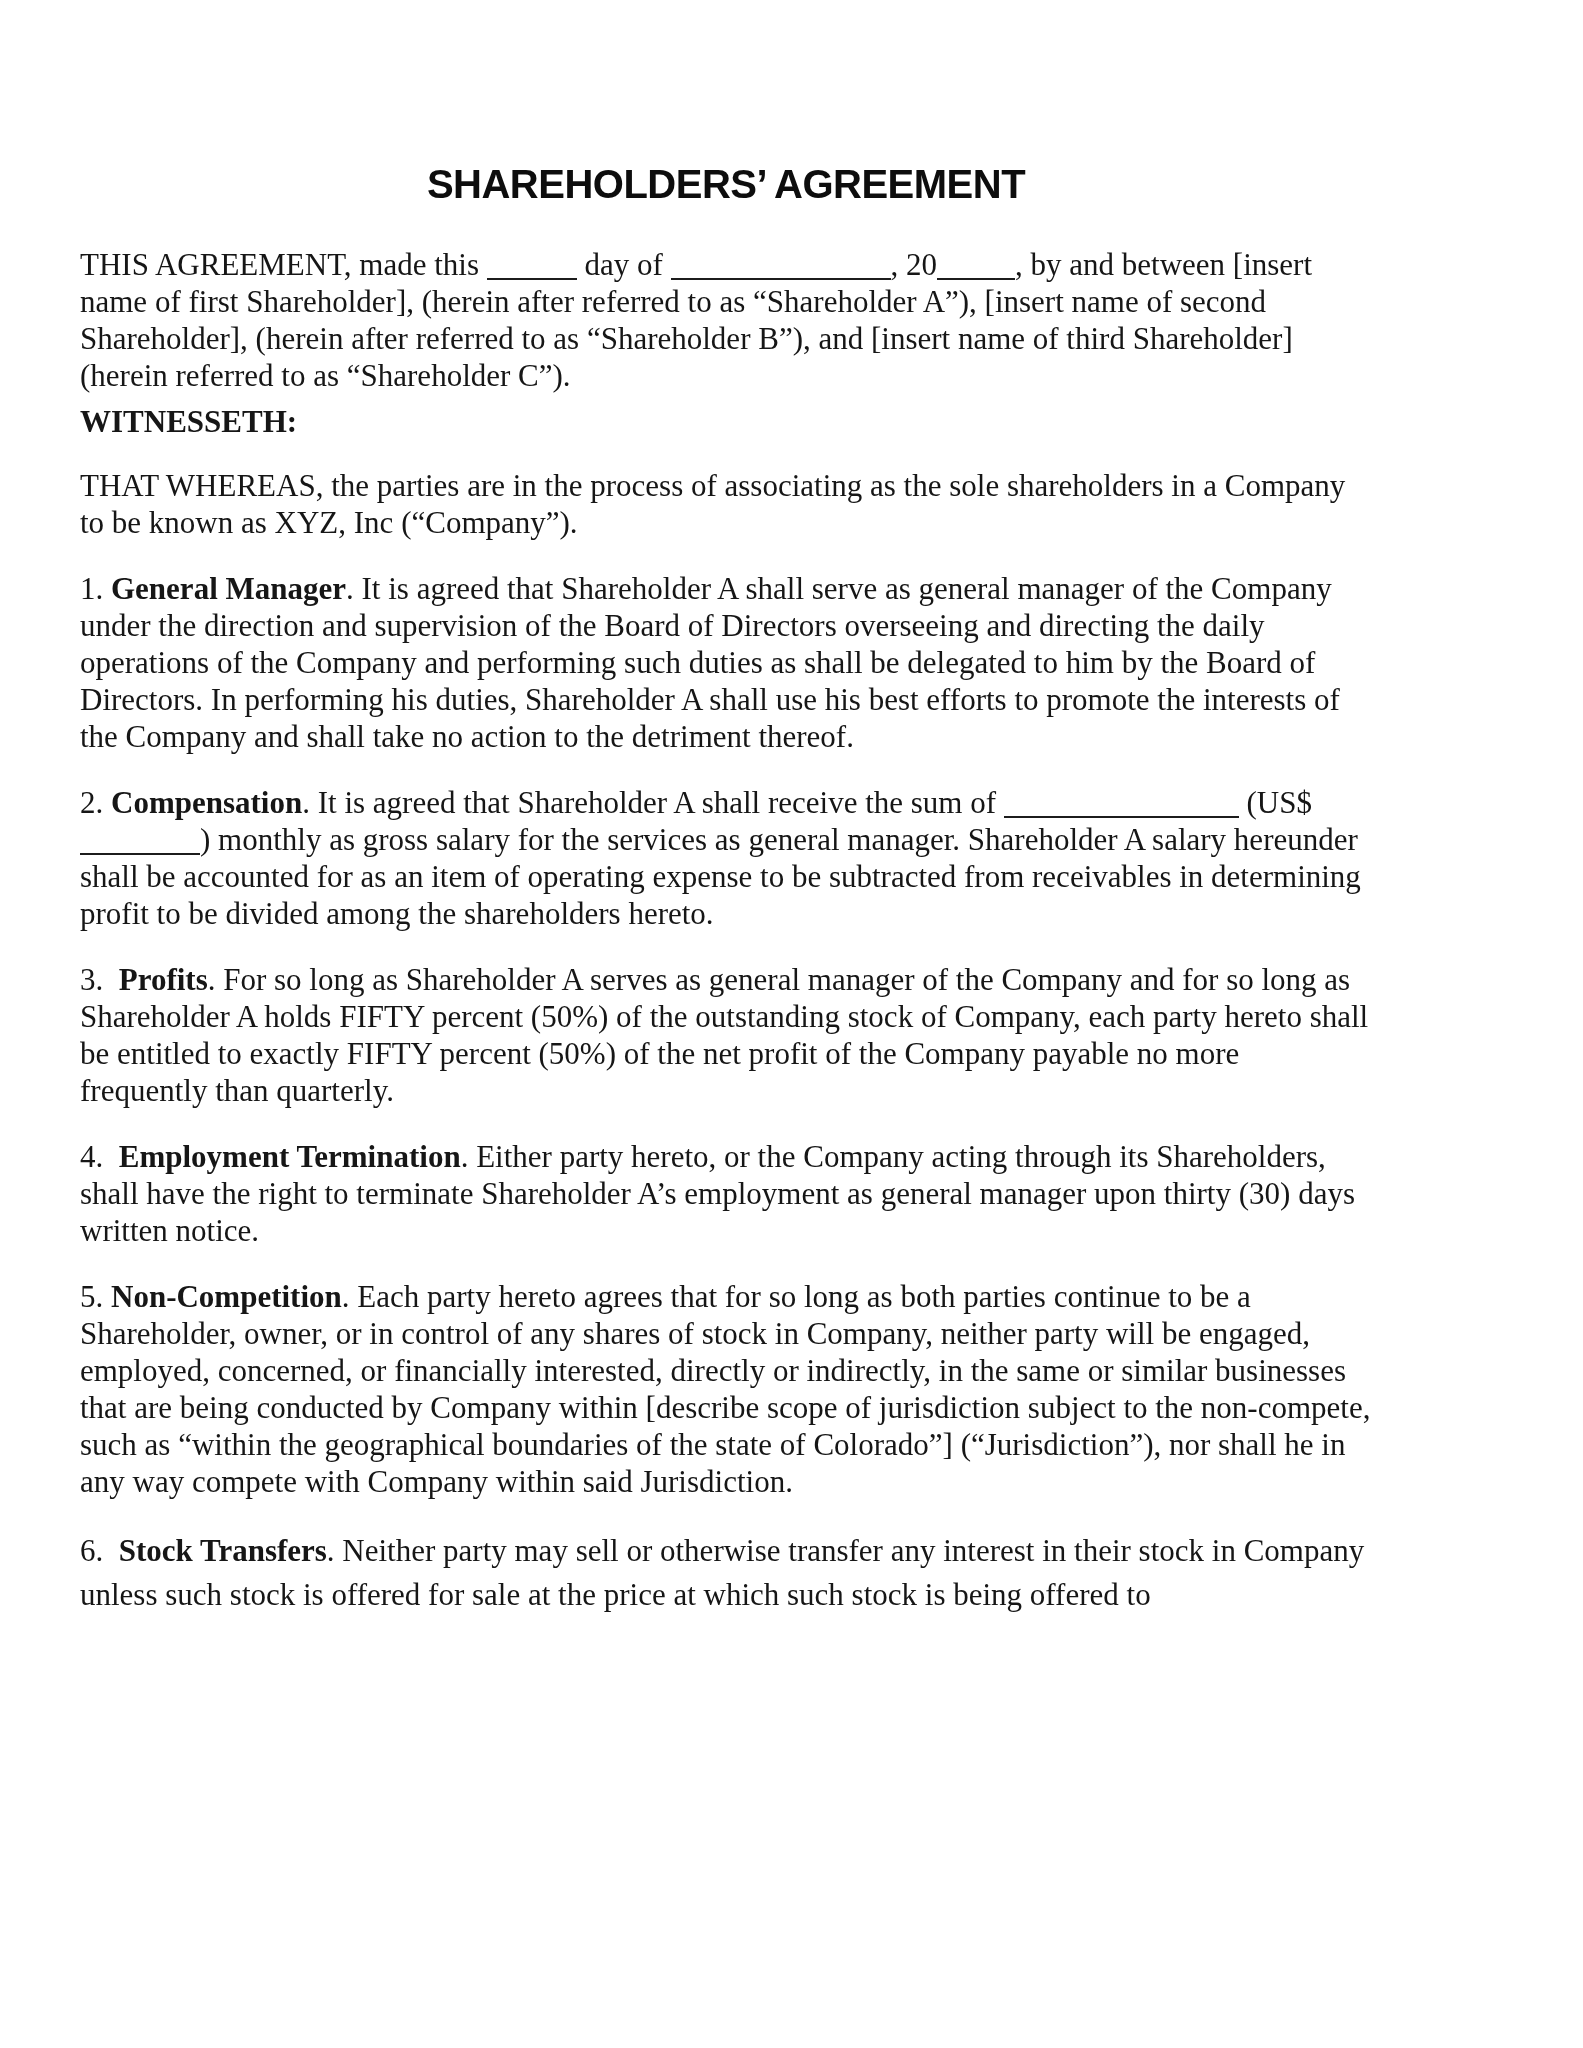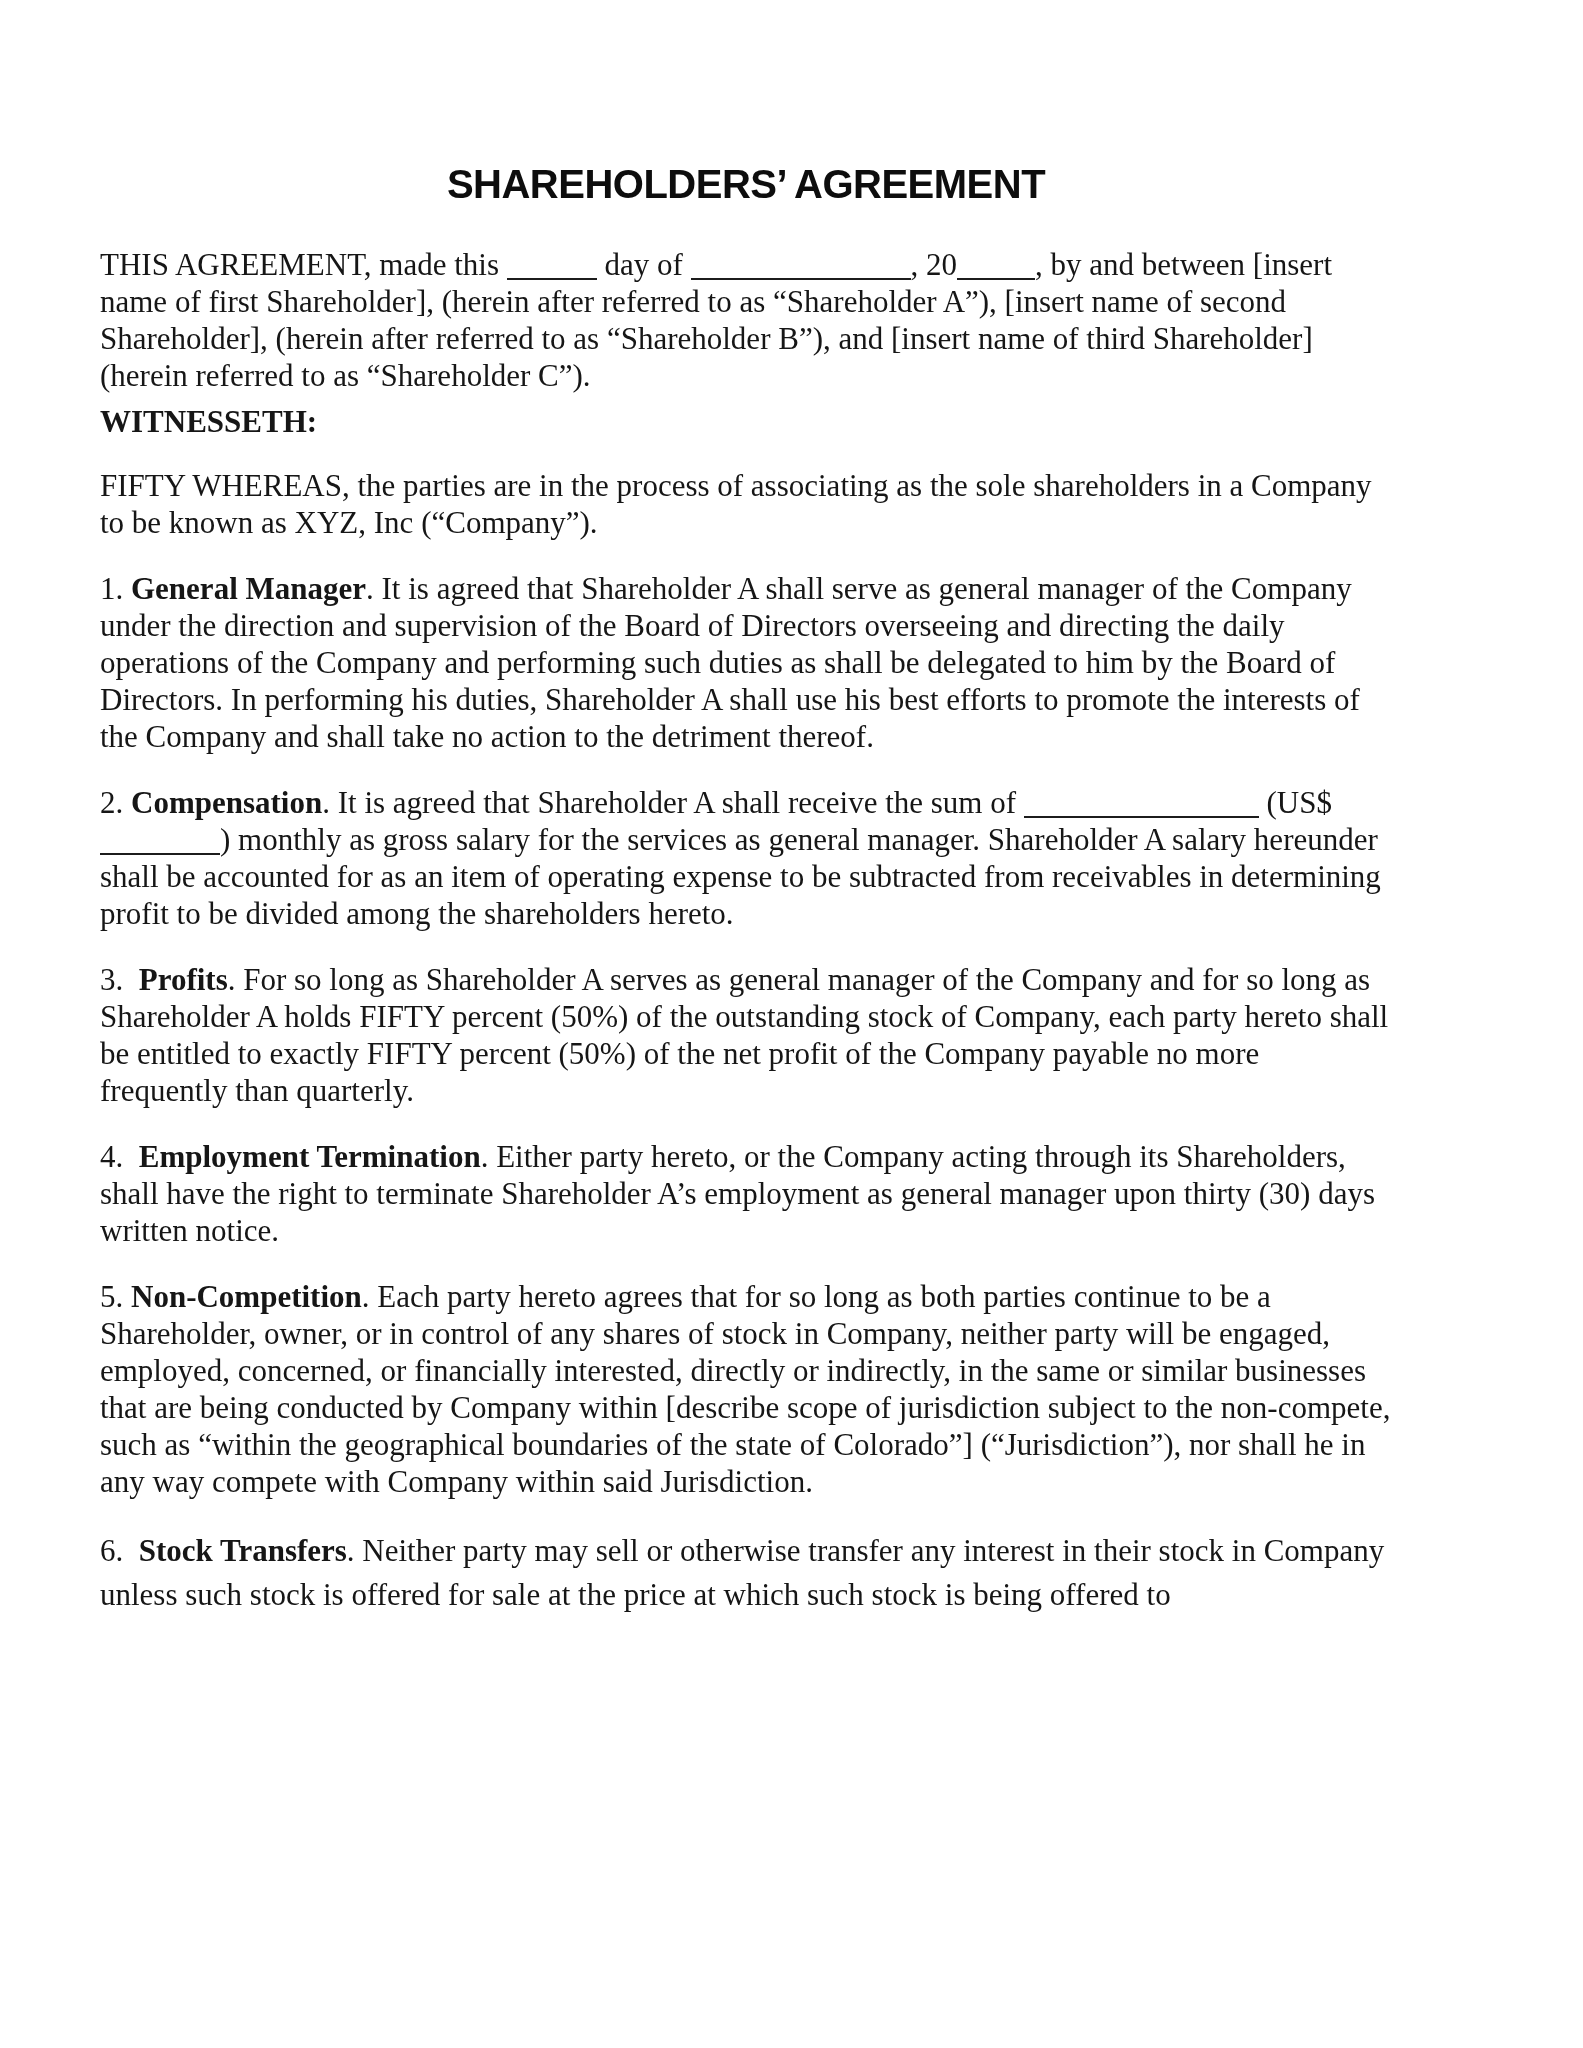--- a/index.html
+++ b/index.html
@@ -6,21 +6,21 @@
     margin: 0;
     padding: 0;
     background: #ffffff;
   }
   .page {
     position: relative;
     width: 1583px;
     height: 2048px;
     background: #ffffff;
     box-sizing: border-box;
-    padding: 160px 0 0 100px;
+    padding: 160px 0 0 80px;
     overflow: hidden;
   }
   .doc {
     width: 1292px;
     font-family: "Liberation Serif", "DejaVu Serif", serif;
     font-size: 31px;
     line-height: 37px;
     color: #161616;
   }
   .title {
@@ -56,21 +56,21 @@
 </style>
 </head>
 <body>
 
 <div class="page" data-name="document-page">
   <div class="doc" data-name="document-body">
     <h1 class="title" data-name="document-title">SHAREHOLDERS’ AGREEMENT</h1>
     <div data-name="paragraphs-container" id="paragraphs-container">
         <p class="para" data-name="intro-paragraph"><span data-name="text-run">THIS AGREEMENT, made this </span><span class="blank" data-name="blank-line" style="width: 90px;"></span><span data-name="text-run"> day of </span><span class="blank" data-name="blank-line" style="width: 220px;"></span><span data-name="text-run">, 20</span><span class="blank" data-name="blank-line" style="width: 78px;"></span><span data-name="text-run">, by and between [insert name of first Shareholder], (herein after referred to as “Shareholder A”), [insert name of second Shareholder], (herein after referred to as “Shareholder B”), and [insert name of third Shareholder] (herein referred to as “Shareholder C”).</span></p>
         <p class="para center" data-name="witnesseth-heading"><span class="bold" data-name="bold-text-run">WITNESSETH:</span></p>
-        <p class="para" data-name="whereas-paragraph"><span data-name="text-run">FIFTY WHEREAS, the parties are in the process of associating as the sole shareholders in a Company to be known as XYZ, Inc (“Company”).</span></p>
+        <p class="para" data-name="whereas-paragraph"><span data-name="text-run">THAT WHEREAS, the parties are in the process of associating as the sole shareholders in a Company to be known as XYZ, Inc (“Company”).</span></p>
         <p class="para" data-name="clause-1-general-manager"><span data-name="text-run">1. </span><span class="bold" data-name="bold-text-run">General Manager</span><span data-name="text-run">. It is agreed that Shareholder A shall serve as general manager of the Company under the direction and supervision of the Board of Directors overseeing and directing the daily operations of the Company and performing such duties as shall be delegated to him by the Board of Directors. In performing his duties, Shareholder A shall use his best efforts to promote the interests of the Company and shall take no action to the detriment thereof.</span></p>
         <p class="para" data-name="clause-2-compensation"><span data-name="text-run">2. </span><span class="bold" data-name="bold-text-run">Compensation</span><span data-name="text-run">. It is agreed that Shareholder A shall receive the sum of </span><span class="blank" data-name="blank-line" style="width: 235px;"></span><span data-name="text-run"> (US$</span><span class="blank" data-name="blank-line" style="width: 120px;"></span><span data-name="text-run">) monthly as gross salary for the services as general manager. Shareholder A salary hereunder shall be accounted for as an item of operating expense to be subtracted from receivables in determining profit to be divided among the shareholders hereto.</span></p>
         <p class="para" data-name="clause-3-profits"><span data-name="text-run">3.  </span><span class="bold" data-name="bold-text-run">Profits</span><span data-name="text-run">. For so long as Shareholder A serves as general manager of the Company and for so long as Shareholder A holds FIFTY percent (50%) of the outstanding stock of Company, each party hereto shall be entitled to exactly FIFTY percent (50%) of the net profit of the Company payable no more frequently than quarterly.</span></p>
         <p class="para" data-name="clause-4-employment-termination"><span data-name="text-run">4.  </span><span class="bold" data-name="bold-text-run">Employment Termination</span><span data-name="text-run">. Either party hereto, or the Company acting through its Shareholders, shall have the right to terminate Shareholder A’s employment as general manager upon thirty (30) days written notice.</span></p>
         <p class="para" data-name="clause-5-non-competition"><span data-name="text-run">5. </span><span class="bold" data-name="bold-text-run">Non-Competition</span><span data-name="text-run">. Each party hereto agrees that for so long as both parties continue to be a Shareholder, owner, or in control of any shares of stock in Company, neither party will be engaged, employed, concerned, or financially interested, directly or indirectly, in the same or similar businesses that are being conducted by Company within [describe scope of jurisdiction subject to the non-compete, such as “within the geographical boundaries of the state of Colorado”] (“Jurisdiction”), nor shall he in any way compete with Company within said Jurisdiction.</span></p>
         <p class="para" data-name="clause-6-stock-transfers"><span data-name="text-run">6.  </span><span class="bold" data-name="bold-text-run">Stock Transfers</span><span data-name="text-run">. Neither party may sell or otherwise transfer any interest in their stock in Company unless such stock is offered for sale at the price at which such stock is being offered to</span></p>
       </div>
   </div>
 </div>
 

